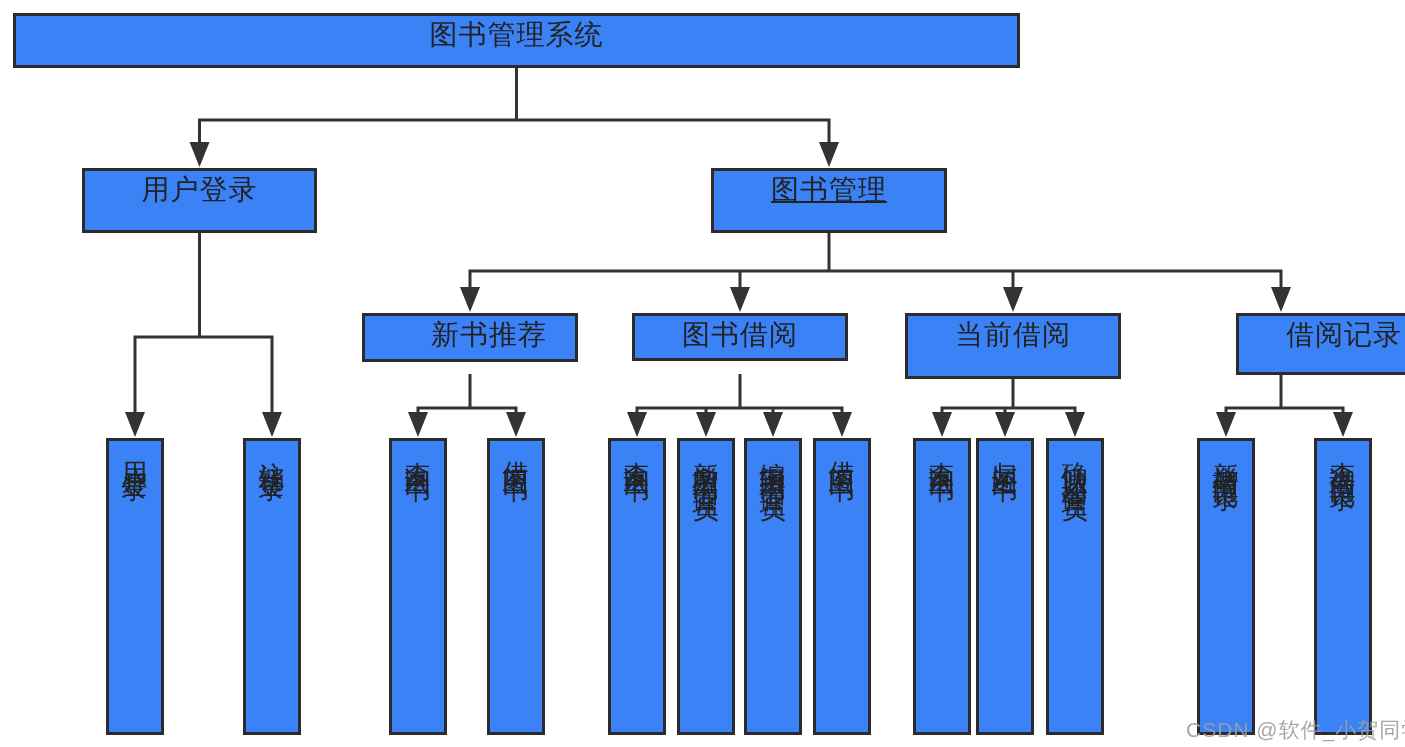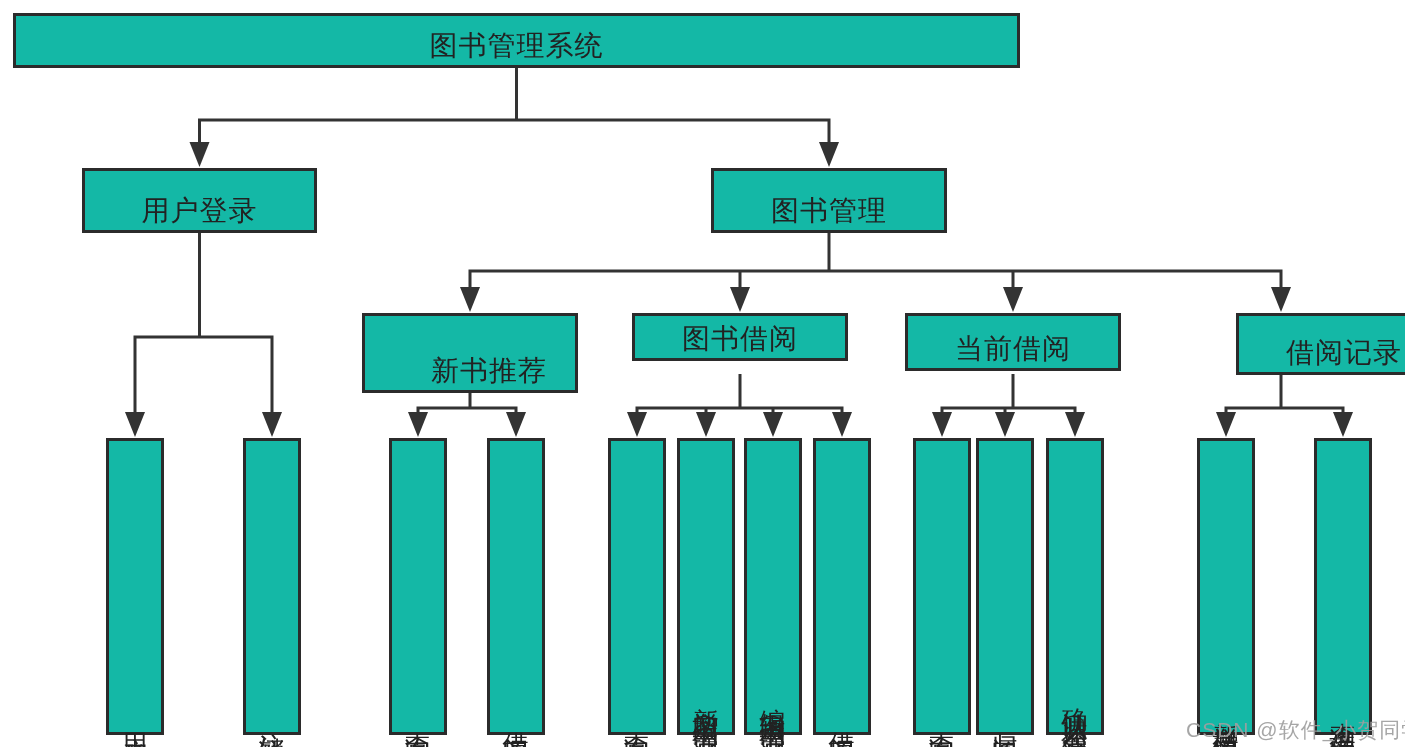--- a/index.html
+++ b/index.html
@@ -20,23 +20,23 @@
   #connectors {
     position: absolute;
     left: 0;
     top: 0;
     z-index: 0;
   }
   .node {
     position: absolute;
     box-sizing: border-box;
     border: 3px solid #2b2b2b;
-    background: #14b8a6;
+    background: #3b82f6;
     display: flex;
-    align-items: flex-end;
+    align-items: flex-start;
     justify-content: center;
     color: #222222;
     font-size: 28px;
     z-index: 1;
   }
   .node .lbl {
     white-space: nowrap;
     letter-spacing: 1px;
   }
   .node.v {
@@ -87,30 +87,30 @@
       <polygon points="1216,412 1236,412 1226,437" fill="#333333"></polygon>
       <polygon points="1333,412 1353,412 1343,437" fill="#333333"></polygon>
     </svg>
   <div id="watermark">CSDN @软件_小贺同学</div>
 <div class="node" style="left: 13px; top: 13px; width: 1007px; height: 55px;">
       <span class="lbl">图书管理系统</span>
     </div>
     <div class="node" style="left: 82px; top: 168px; width: 235px; height: 65px;">
       <span class="lbl">用户登录</span>
     </div>
-    <div class="node" style="left: 711px; top: 168px; width: 236px; height: 65px;">
+    <div class="node" style="left: 711px; top: 168px; width: 236px; height: 65px; text-decoration: underline;">
       <span class="lbl">图书管理</span>
     </div>
-    <div class="node" style="left: 362px; top: 313px; width: 216px; height: 80px; padding-left: 38px;">
+    <div class="node" style="left: 362px; top: 313px; width: 216px; height: 49px; padding-left: 38px;">
       <span class="lbl">新书推荐</span>
     </div>
     <div class="node" style="left: 632px; top: 313px; width: 216px; height: 48px;">
       <span class="lbl">图书借阅</span>
     </div>
-    <div class="node" style="left: 905px; top: 313px; width: 216px; height: 58px;">
+    <div class="node" style="left: 905px; top: 313px; width: 216px; height: 66px;">
       <span class="lbl">当前借阅</span>
     </div>
     <div class="node" style="left: 1236px; top: 313px; width: 216px; height: 62px;">
       <span class="lbl">借阅记录</span>
     </div>
     <div class="node v" style="left: 106px; top: 438px; width: 58px; height: 297px;">
       <span class="lbl">用户登录</span>
     </div>
     <div class="node v" style="left: 243px; top: 438px; width: 58px; height: 297px;">
       <span class="lbl">注销登录</span>

